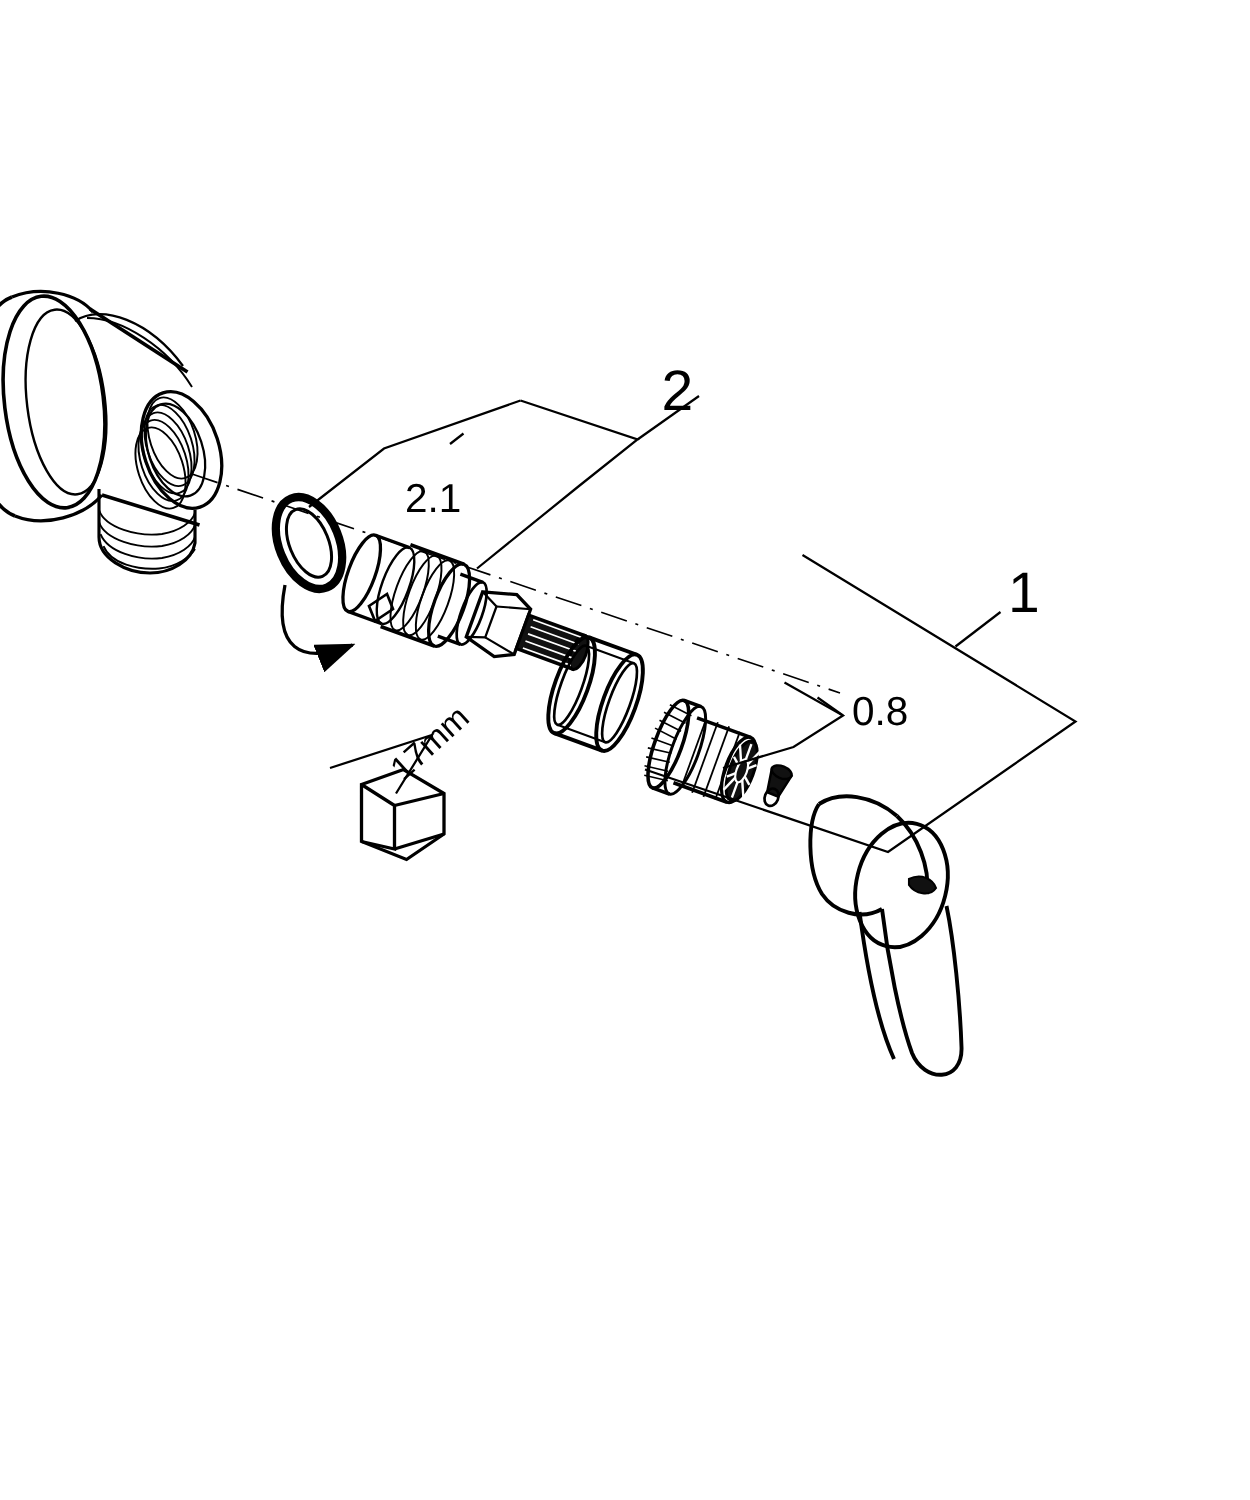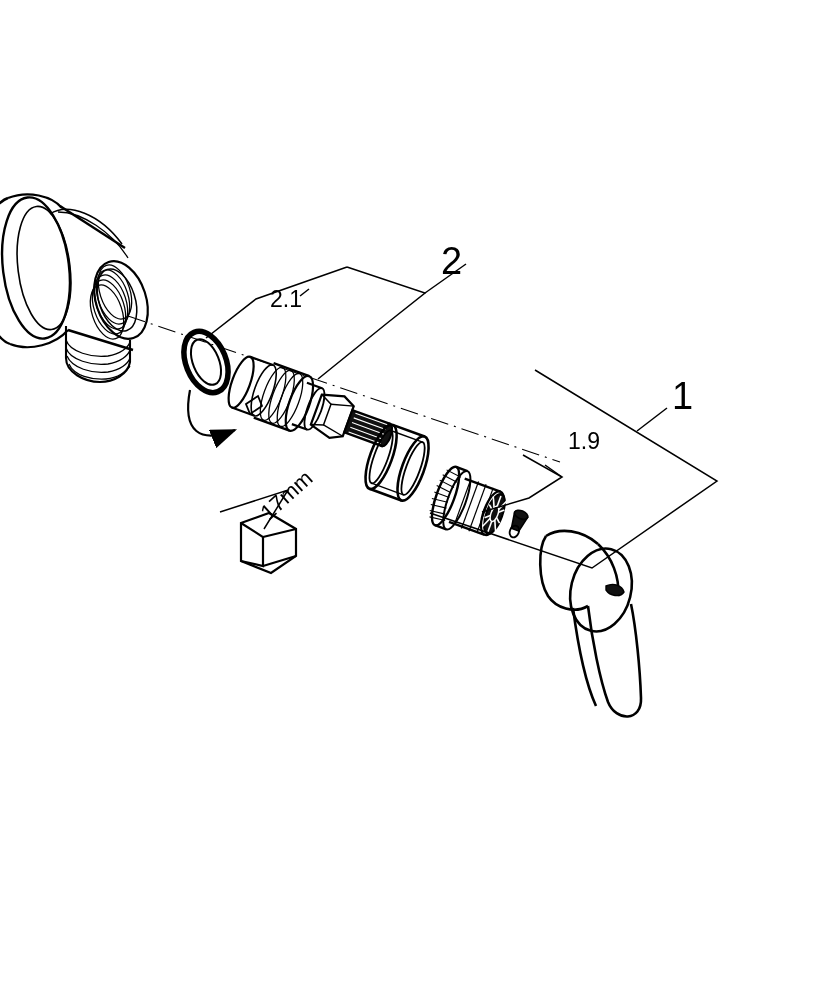--- a/index.html
+++ b/index.html
@@ -3,21 +3,21 @@
 <meta charset="utf-8">
 <style>
   html,body{margin:0;padding:0;background:#ffffff;}
   body{width:833px;height:1000px;overflow:hidden;
        font-family:"Liberation Sans",sans-serif;color:#000;}
   #stage{position:relative;width:833px;height:1000px;background:#fff;}
   #svgroot{position:absolute;left:0;top:0;width:833px;height:1000px;}
   .lbl{position:absolute;font-family:"Liberation Sans",sans-serif;
        color:#000;white-space:nowrap;line-height:1;}
   .lbl-major{font-size:38px;font-weight:400;}
-  .lbl-minor{font-size:23px;font-weight:400;}
+  .lbl-minor{font-size:27px;font-weight:400;margin-top:31px;}
   .lbl-tool{font-size:22px;font-weight:400;}
 </style>
 </head>
 <body>
 
 <div id="stage">
 
   <svg id="svgroot" viewBox="0 0 833 1000">
     <defs>
       <marker id="arrowSolid" markerWidth="12" markerHeight="9" refX="11" refY="4.5" orient="auto">
@@ -245,17 +245,17 @@
       <path d="M263 566 L296 556"></path>
     </g>
   </svg>
 
   <div class="lbl lbl-major" style="left:441px;top:242px;">2</div>
 
   <div class="lbl lbl-minor" style="left:270px;top:288px;">2.1</div>
 
   <div class="lbl lbl-major" style="left:672px;top:377px;">1</div>
 
-  <div class="lbl lbl-minor" style="left:568px;top:430px;">1.9</div>
+  <div class="lbl lbl-minor" style="left:568px;top:430px;">0.8</div>
 
   <div class="lbl lbl-tool" style="left:264px;top:505px;transform:rotate(-42deg);transform-origin:0 50%;">17mm</div>
 
 </div>
 
 </body></html>

